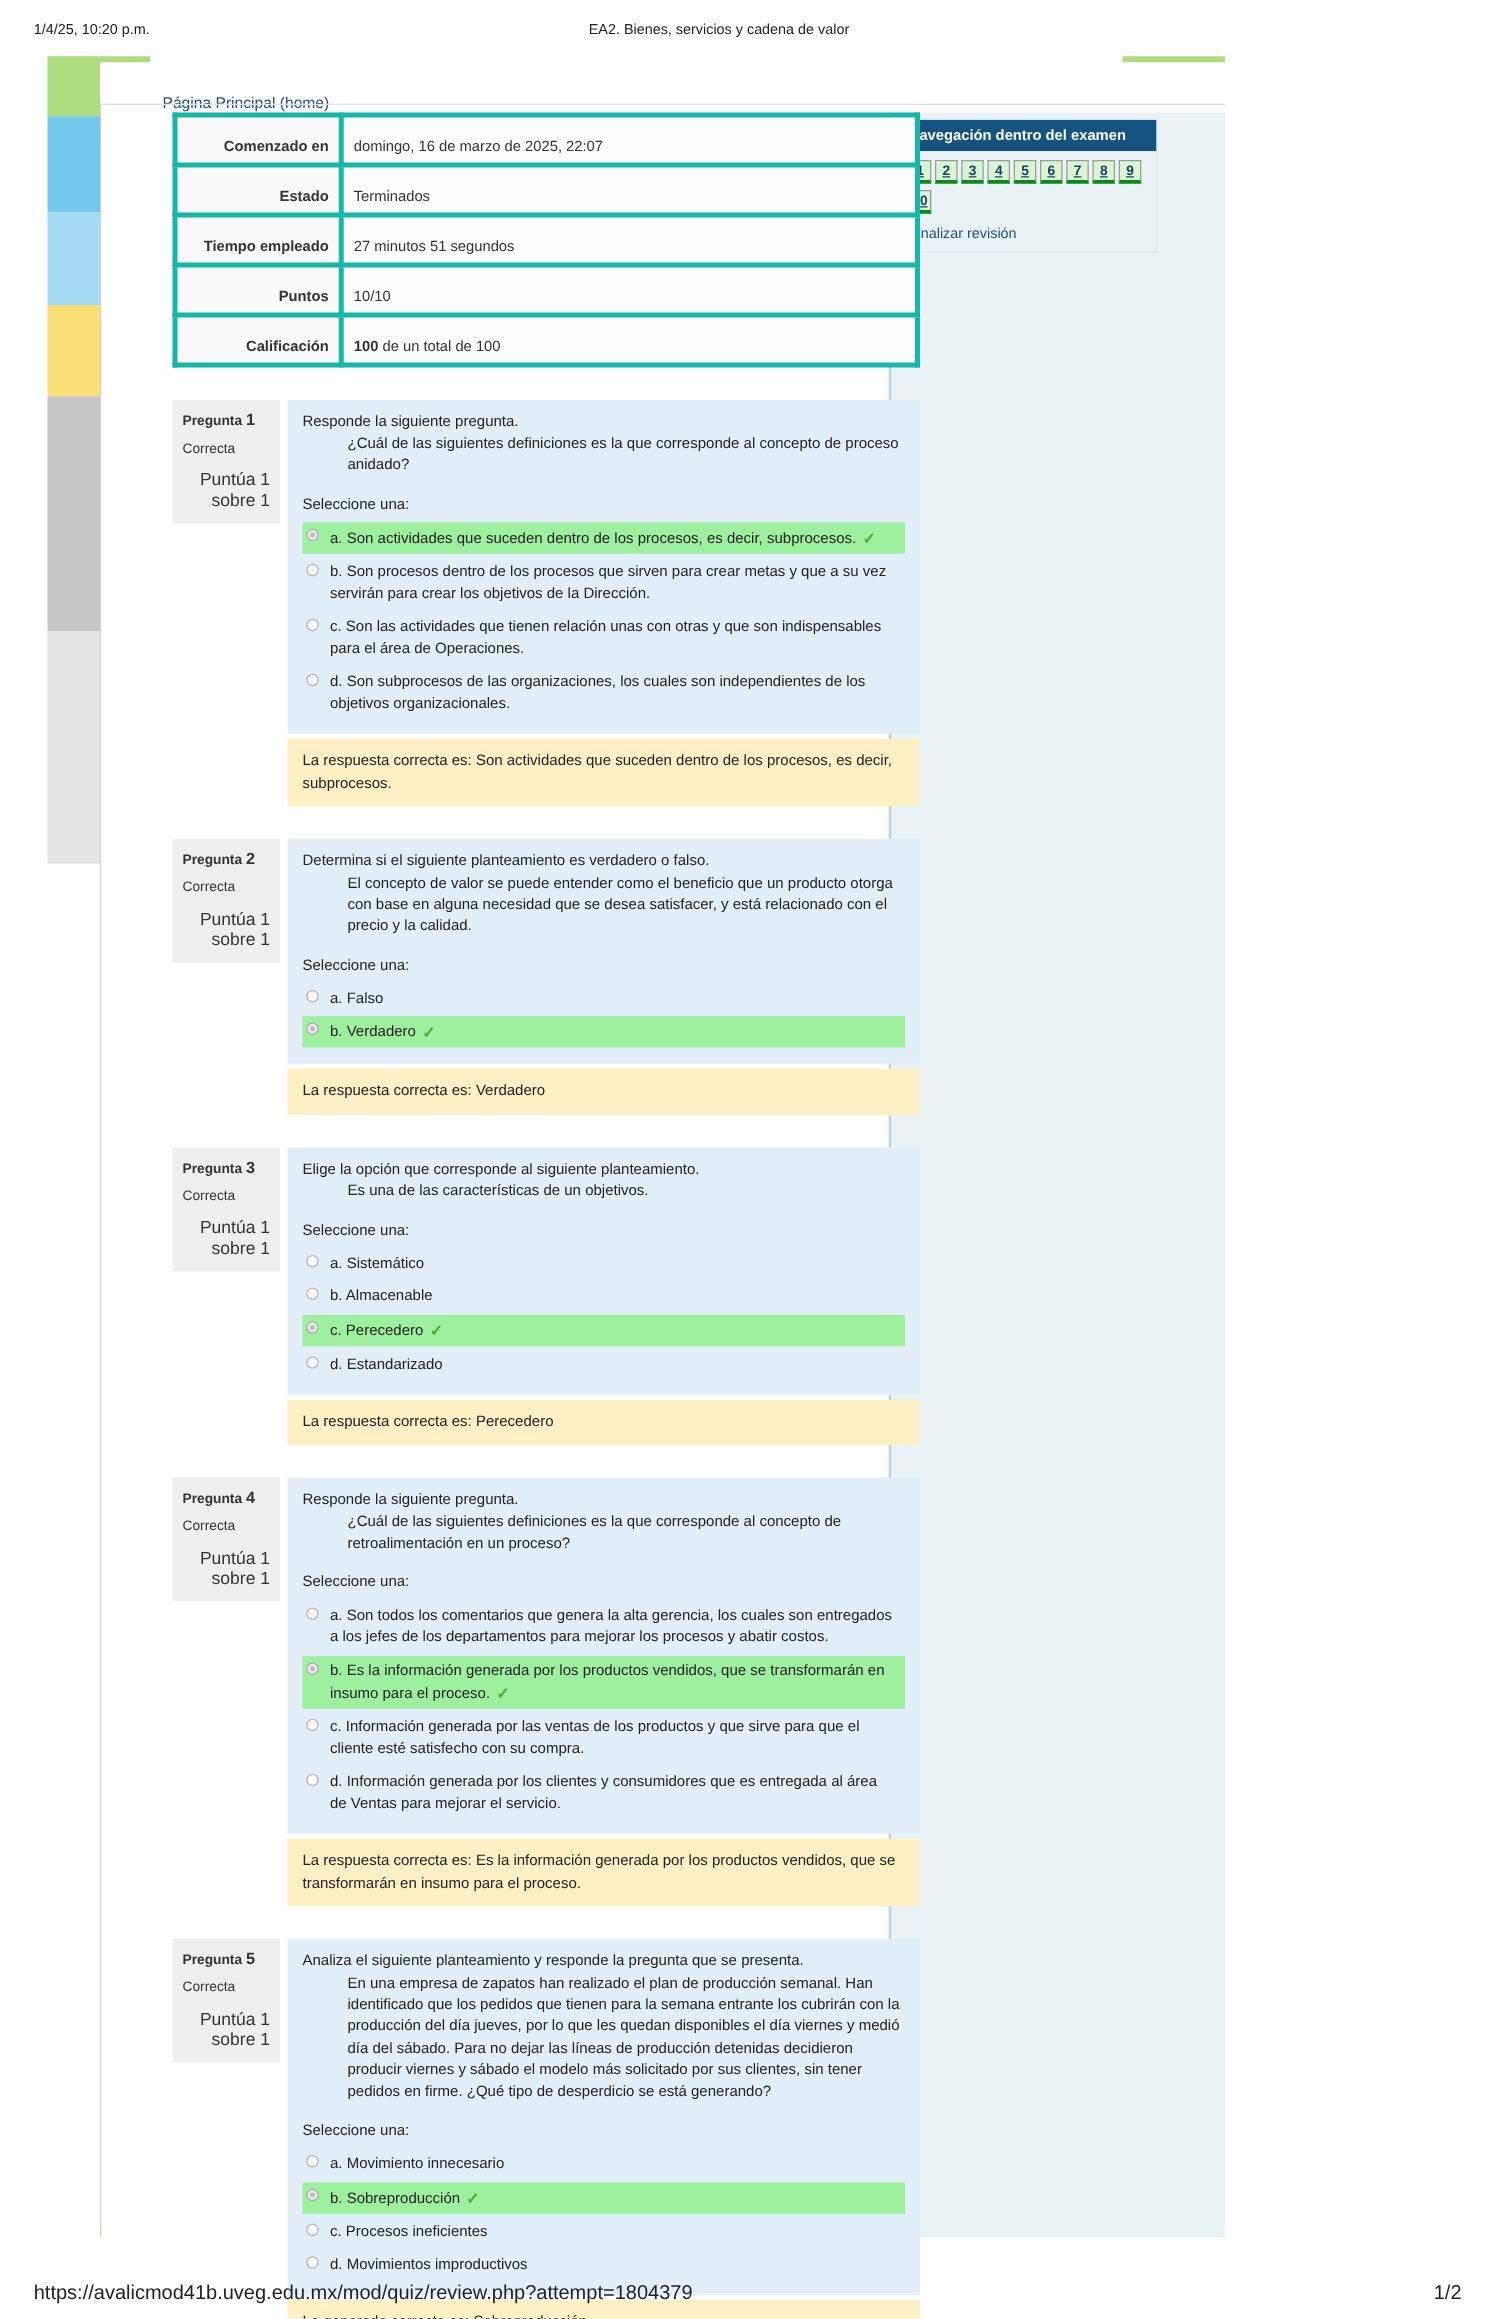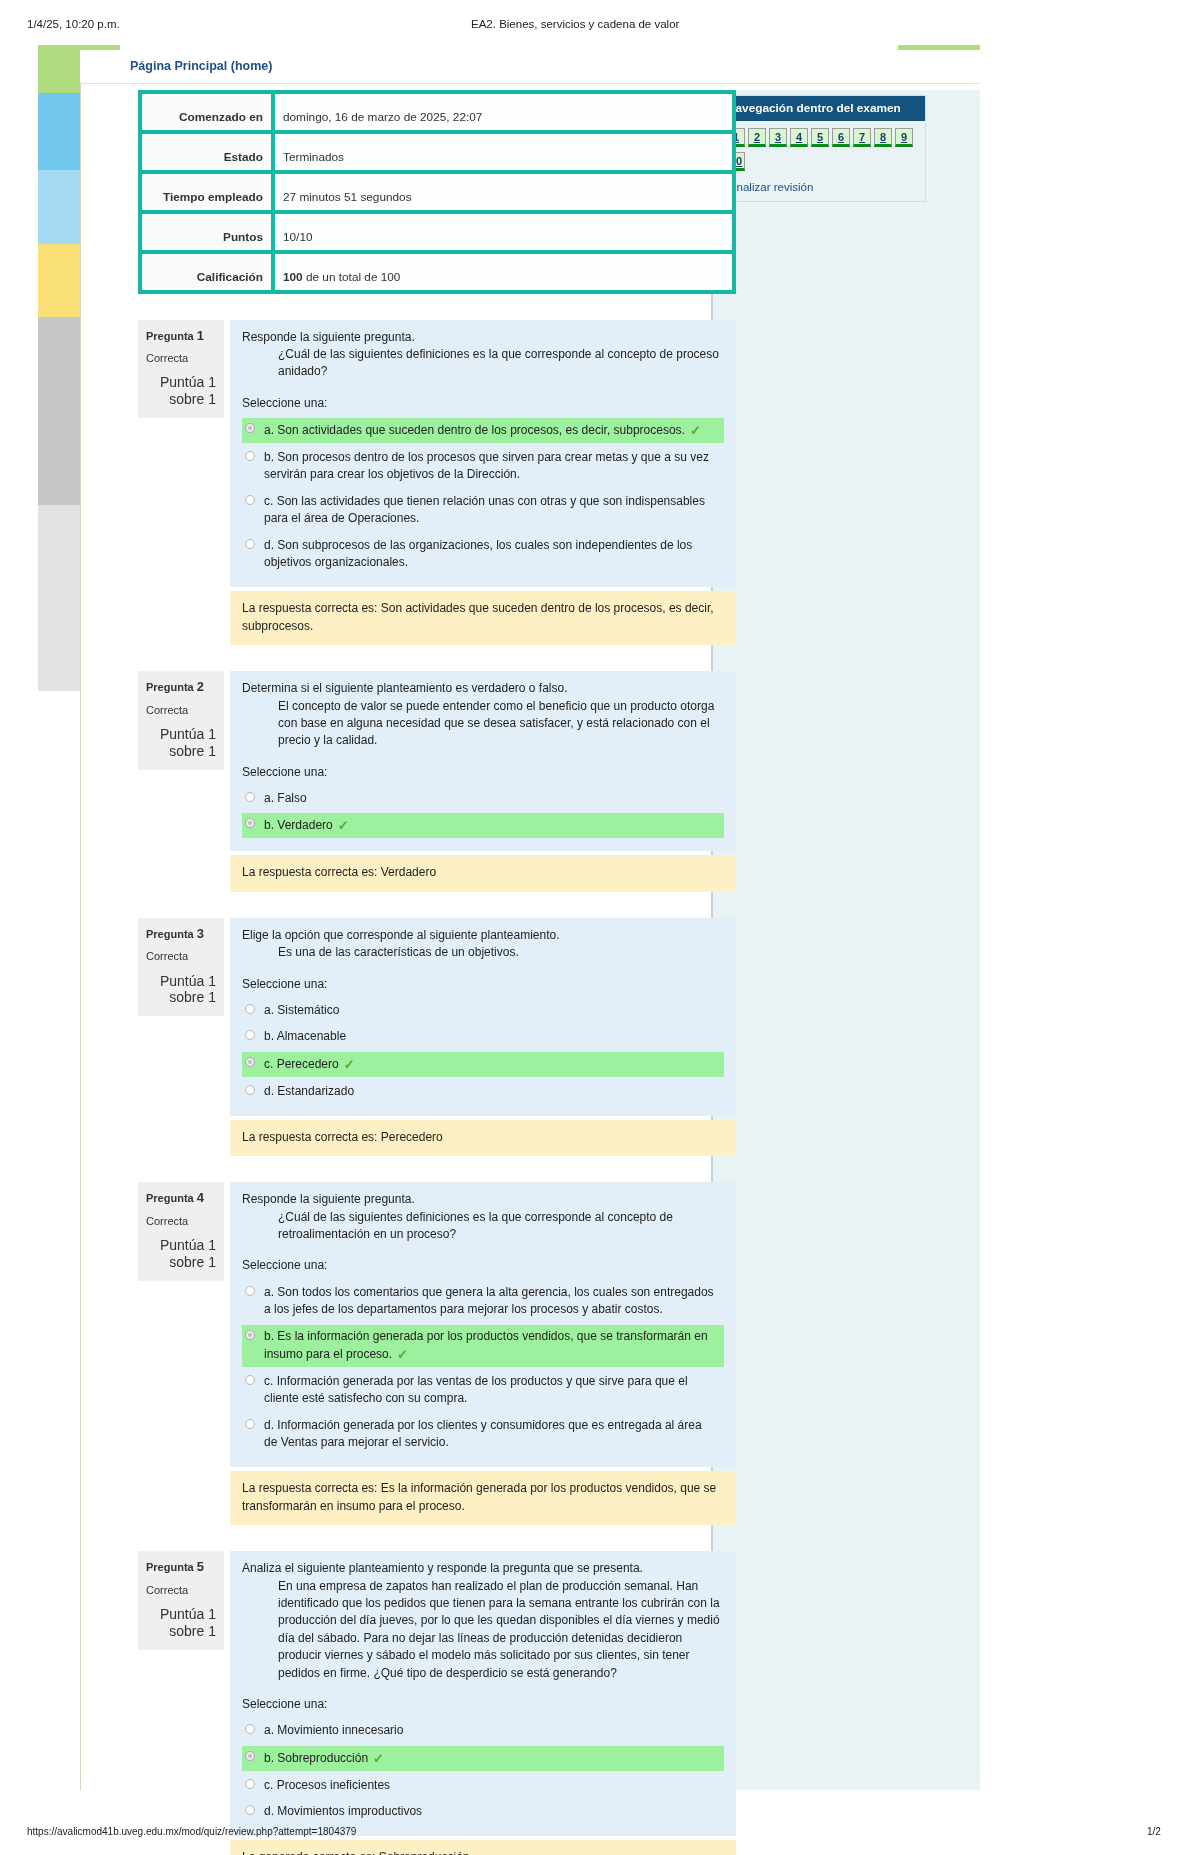--- a/index.html
+++ b/index.html
@@ -16,21 +16,21 @@
   
   .print-head {
     position:absolute; top:18px; left:0; width:1200px; height:20px;
     font-size:11.5px; color:#222;
   }
   .print-head .ph-left  { position:absolute; left:27px; top:0; white-space:nowrap; }
   .print-head .ph-mid   { position:absolute; left:471px; top:0; white-space:nowrap; }
 
   .print-foot {
     position:absolute; top:1826px; left:0; width:1200px; height:20px;
-    font-size:10px; color:#222;
+    font-size:16px; color:#222;
   }
   .print-foot .pf-left { position:absolute; left:27px; top:0; white-space:nowrap; }
   .print-foot .pf-right{ position:absolute; left:1147px; top:0; white-space:nowrap; }
 
   
   .band { position:absolute; width:82px; }
   .band-l { left:38px; }
   .band-r { left:898px; }
 
   
@@ -45,22 +45,22 @@
     width:900px; height:1740px;
     background:#ffffff;
     border-left:1px solid #d8d5c2;
   }
 
   .crumb-bar {
     position:absolute; left:42px; top:5px; width:900px; height:32px;
     background:#ffffff;
   }
   .crumb-link {
-    position:absolute; left:50px; top:9px;
-    font-size:12.5px; font-weight:bold; color:#1f4e8c;
+    position:absolute; left:50px; top:25px;
+    font-size:12.5px; font-weight:normal; color:#1f4e8c;
     text-decoration:none;
   }
   .crumb-rule {
     position:absolute; left:42px; top:38px; width:900px; height:1px;
     background:#e2e2e2;
   }
 
   
   .main-col {
     position:absolute; left:50px; top:45px; width:620px;

